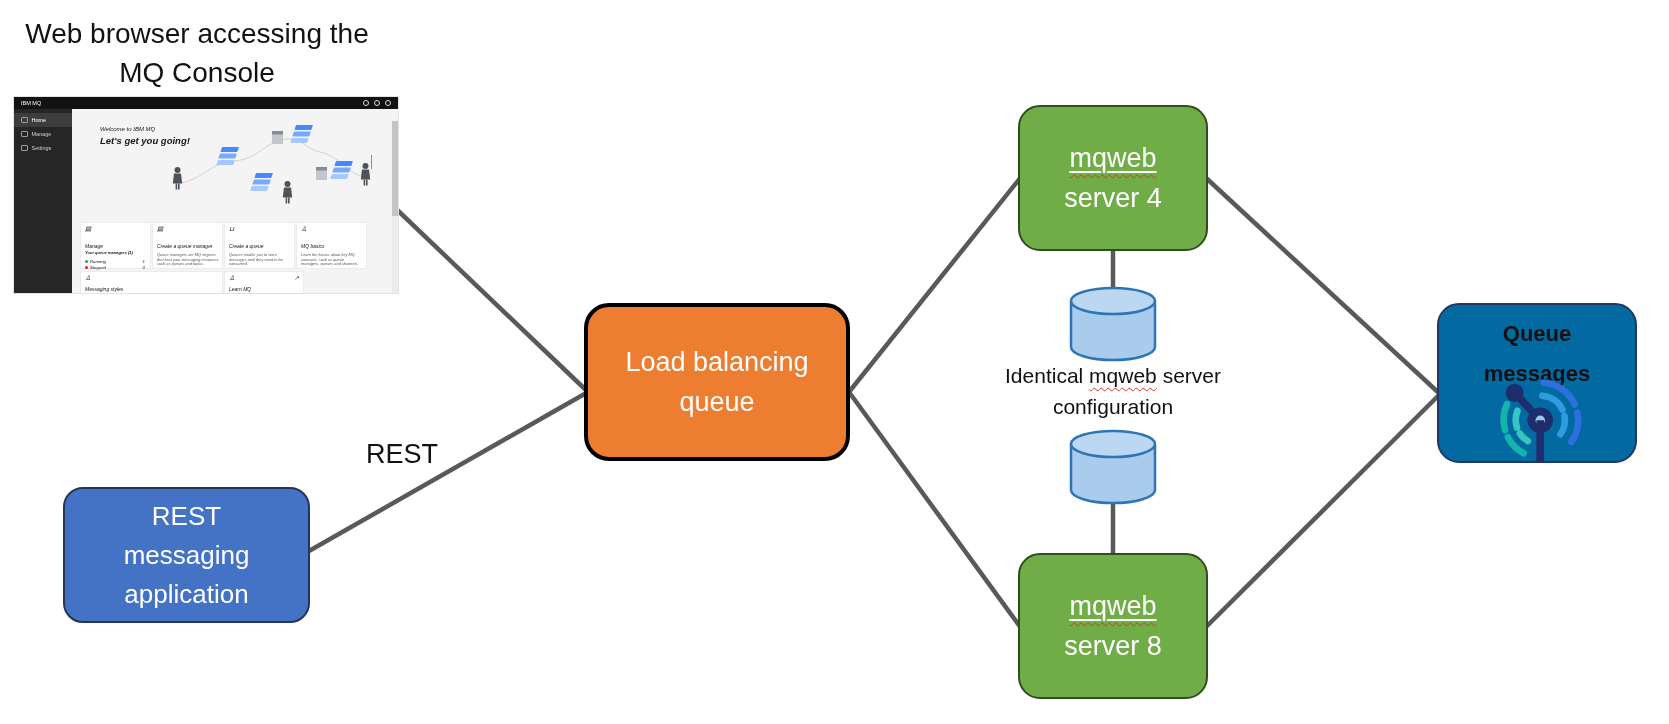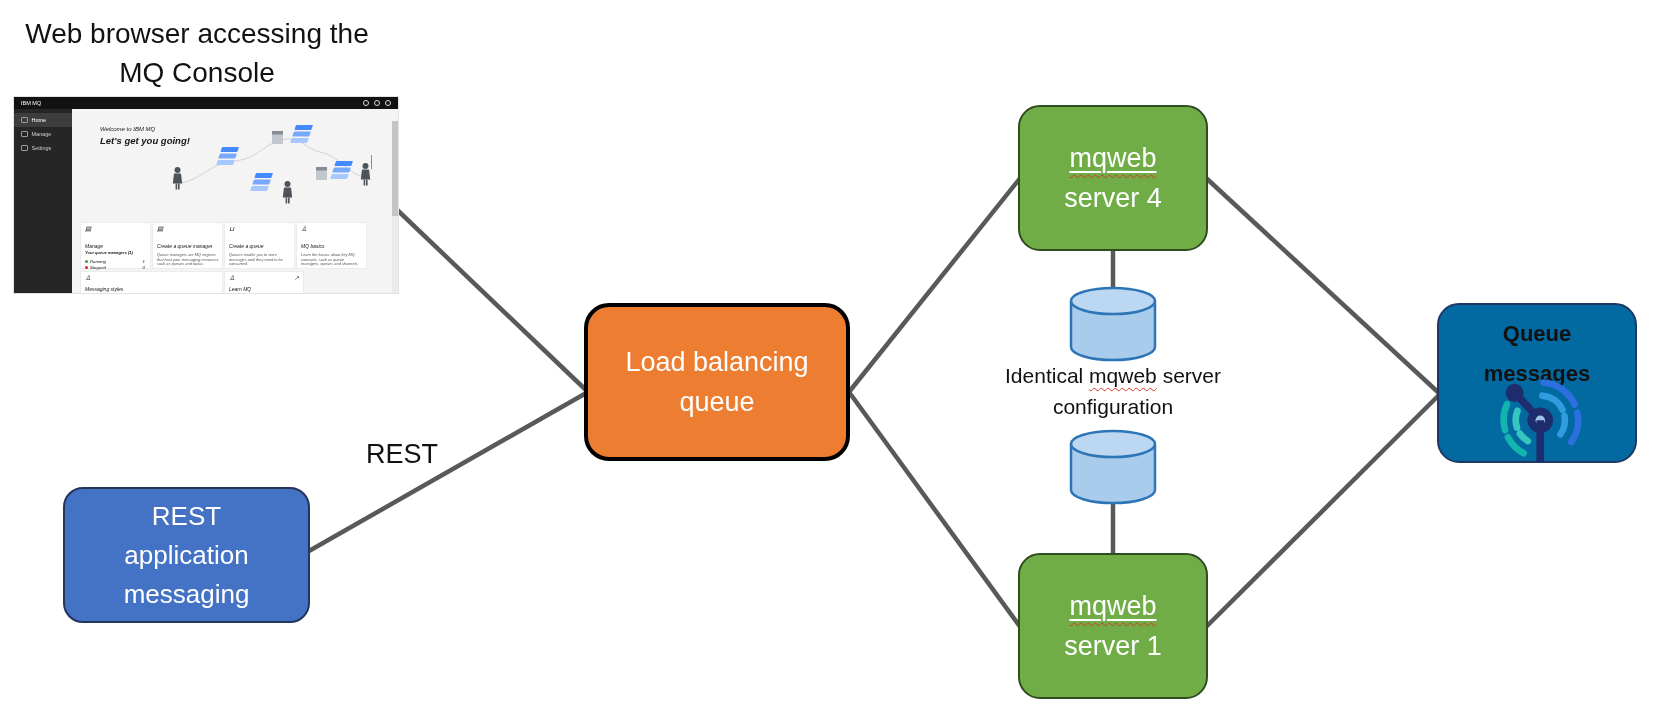--- a/index.html
+++ b/index.html
@@ -232,39 +232,39 @@
       </div>
 
       <div class="c-scroll">
           <div class="c-thumb"></div>
         </div>
     </div>
   </div>
 
   <div class="node rest-app">
     <span class="ln">REST</span>
+    <span class="ln">messaging</span>
     <span class="ln">application</span>
-    <span class="ln">messaging</span>
   </div>
 
   <div class="elabel">REST</div>
 
   <div class="node proxy">
     <span class="ln">Load balancing</span>
     <span class="ln">queue</span>
   </div>
 
   <div class="node server server1">
     <span class="ln"><span class="ul-w"><span class="sq-r">mqweb</span></span></span>
     <span class="ln">server 4</span>
   </div>
 
   <div class="node server server2">
     <span class="ln"><span class="ul-w"><span class="sq-r">mqweb</span></span></span>
-    <span class="ln">server 1</span>
+    <span class="ln">server 8</span>
   </div>
 
   <svg class="cyl cyl1" width="90" height="78" viewBox="0 0 90 78">
     <path d="M3,16 v46 a42,13 0 0 0 84,0 V16" fill="#A9CBEC" stroke="#2E75B6" stroke-width="2.5"></path>
     <ellipse cx="45" cy="16" rx="42" ry="13" fill="#BCD7F1" stroke="#2E75B6" stroke-width="2.5"></ellipse>
   </svg>
   <svg class="cyl cyl2" width="90" height="78" viewBox="0 0 90 78">
     <path d="M3,16 v46 a42,13 0 0 0 84,0 V16" fill="#A9CBEC" stroke="#2E75B6" stroke-width="2.5"></path>
     <ellipse cx="45" cy="16" rx="42" ry="13" fill="#BCD7F1" stroke="#2E75B6" stroke-width="2.5"></ellipse>
   </svg>

